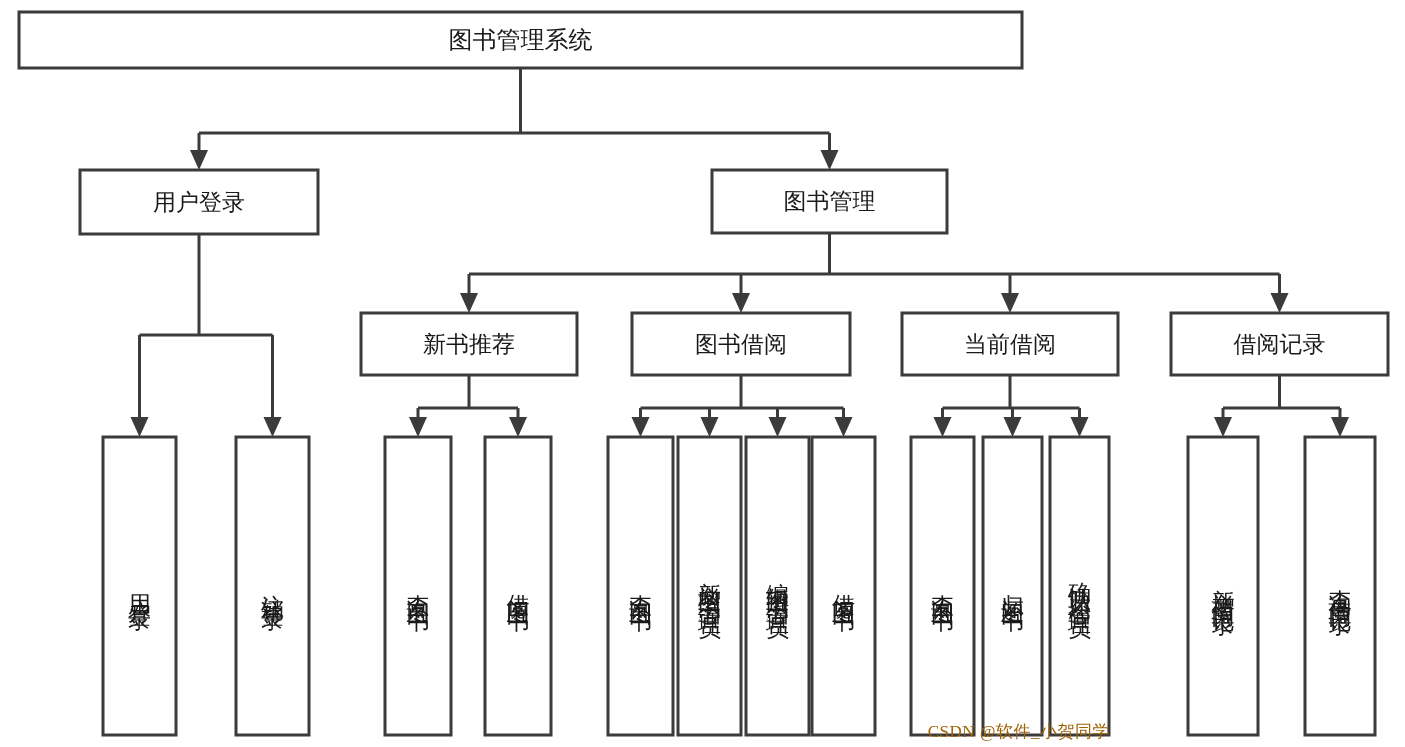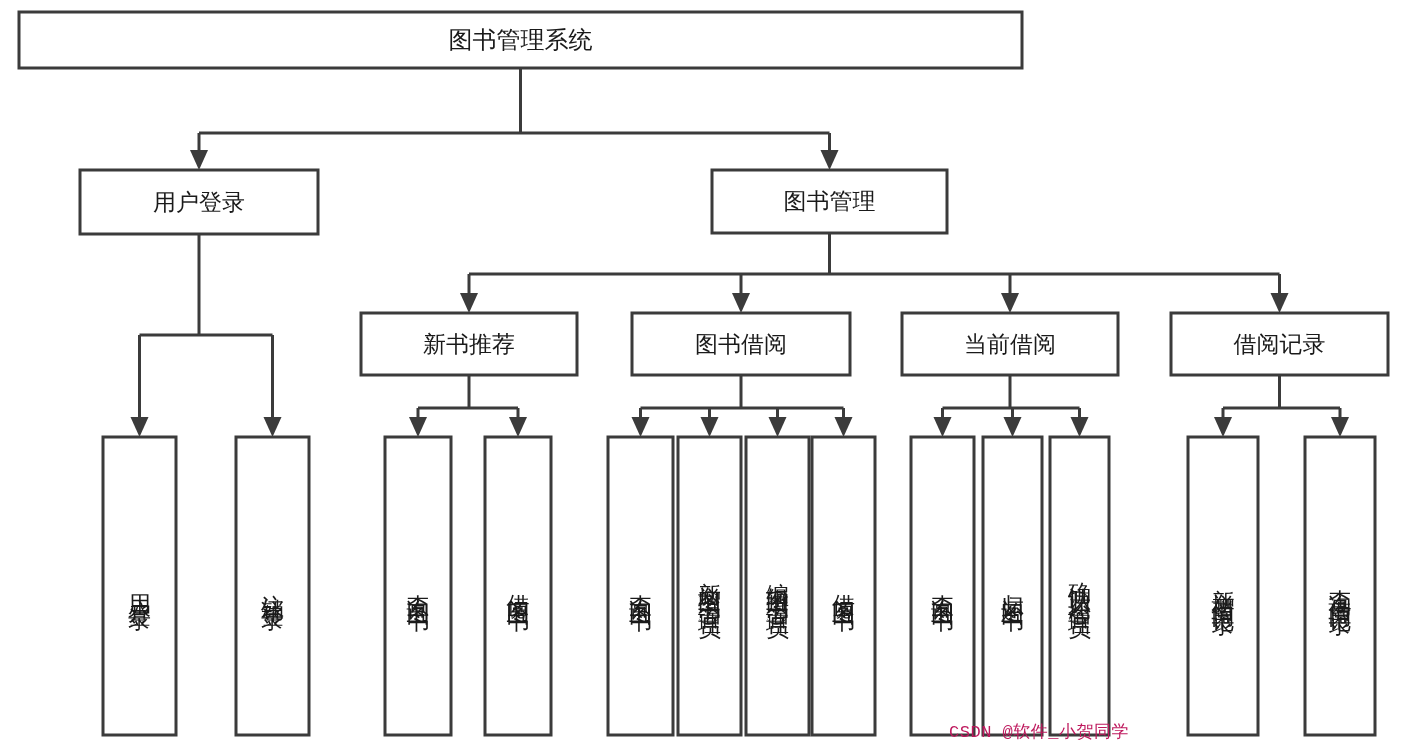--- a/index.html
+++ b/index.html
@@ -11,22 +11,22 @@
   .connector{stroke:#3b3b3b;stroke-width:3;fill:none;stroke-linecap:butt;}
   .arrow-head{fill:#3b3b3b;stroke:none;}
   .node-label{fill:#1a1a1a;font-size:23px;font-family:"DejaVu Sans","Liberation Sans",sans-serif;
               text-anchor:middle;dominant-baseline:middle;}
   .node-label.root{font-size:24px;}
   .vlabel{position:absolute;display:flex;align-items:center;justify-content:center;
           writing-mode:vertical-rl;text-orientation:upright;
           font-size:23px;color:#1a1a1a;letter-spacing:5px;line-height:1;
           font-family:"DejaVu Sans","Liberation Sans",sans-serif;
           pointer-events:none;white-space:nowrap;}
-  .watermark{position:absolute;right:3px;bottom:4px;font-size:17px;color:#be185d;
-             font-family:Liberation Mono, monospace;letter-spacing:.5px;}
+  .watermark{position:absolute;right:22px;bottom:4px;font-size:17px;color:#a16207;
+             font-family:Liberation Serif, serif;letter-spacing:.5px;}
 </style>
 </head>
 <body>
 
 <div id="stage">
 
   <svg class="diagram" viewBox="0 0 1405 747">
     <defs></defs>
     <g id="edges-layer">
         <line x1="520.5" y1="68" x2="520.5" y2="133" class="connector"></line>

